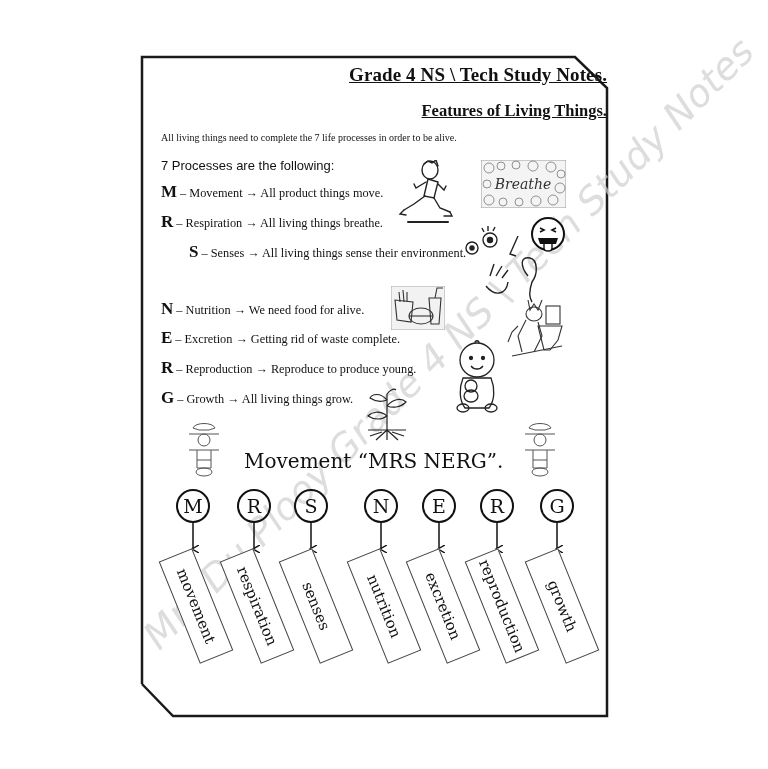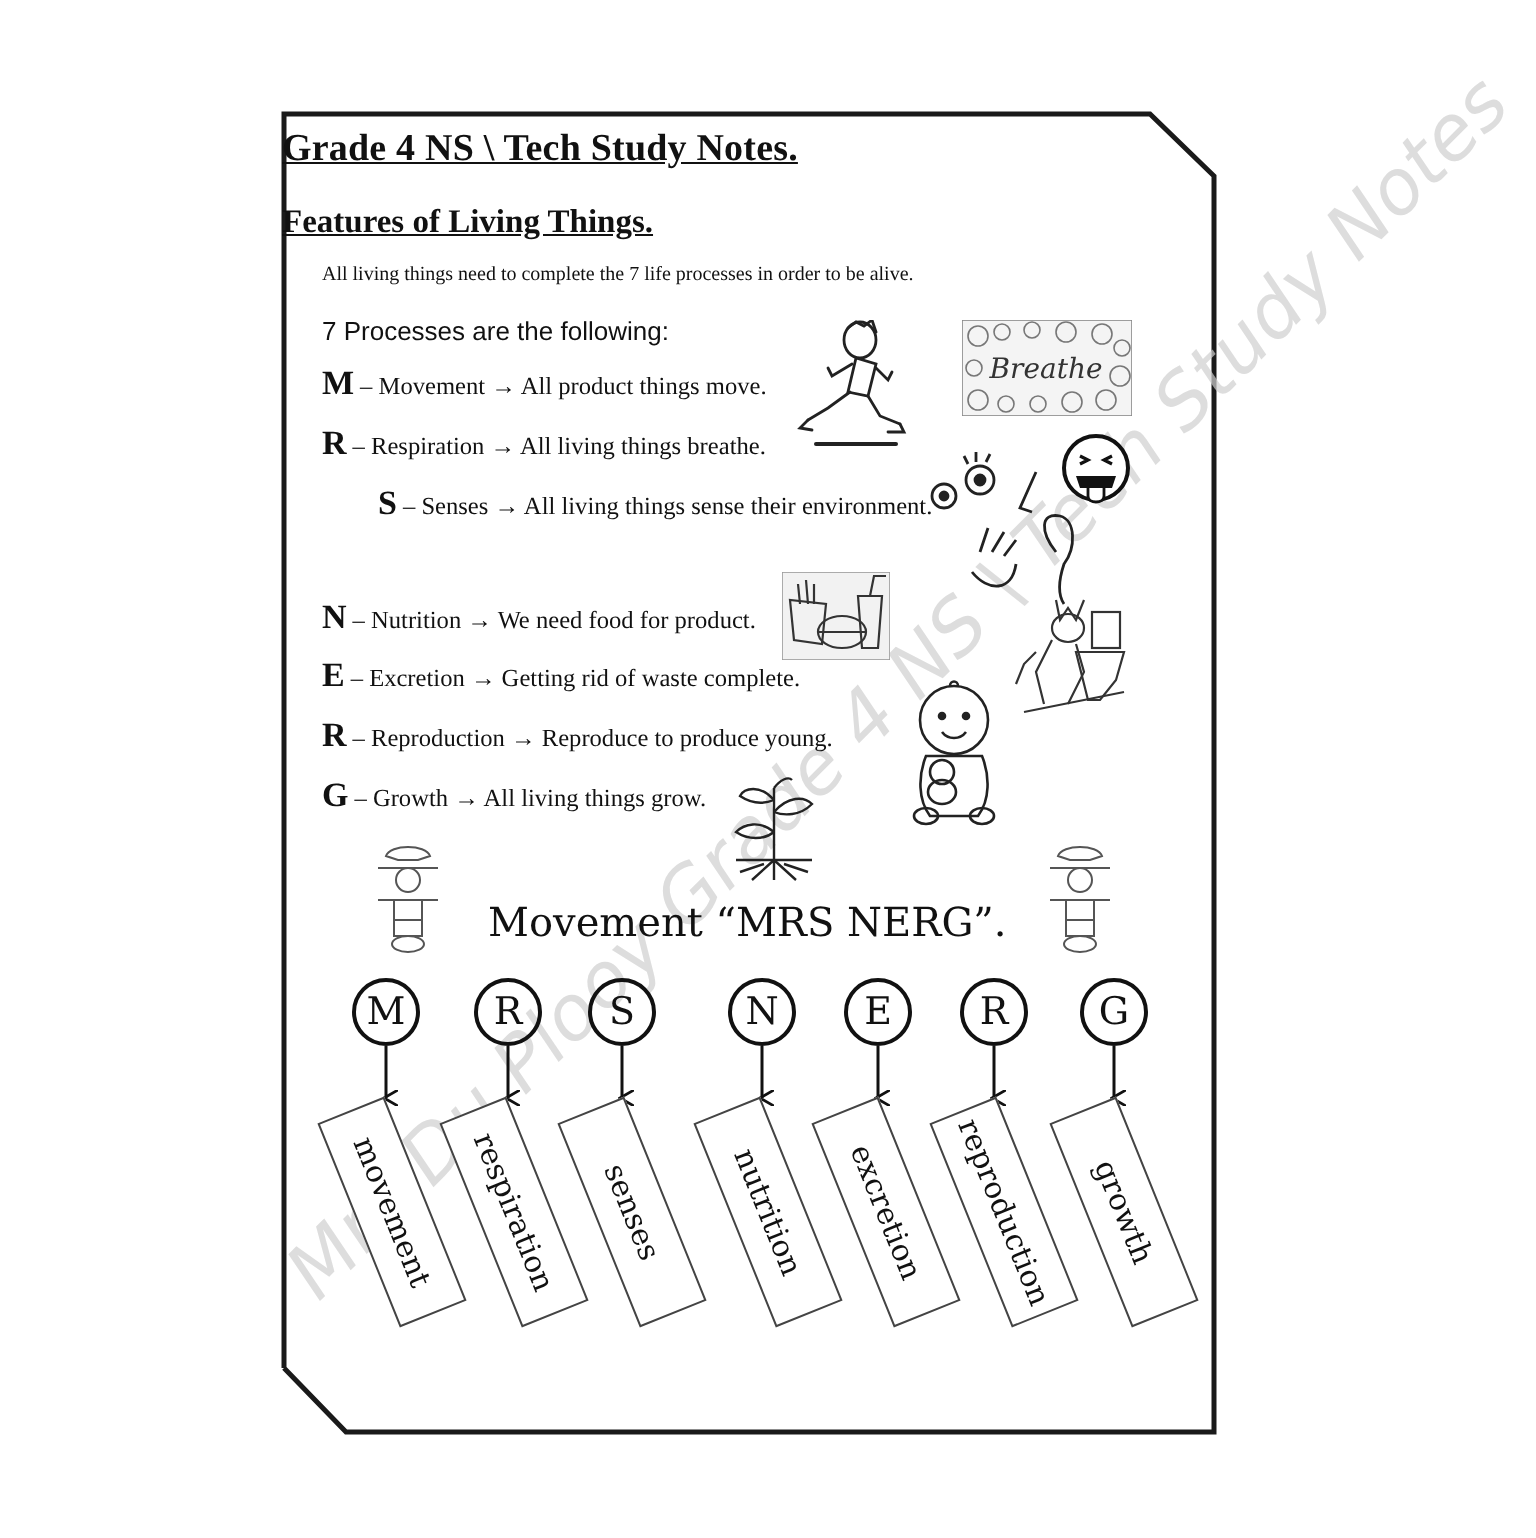--- a/index.html
+++ b/index.html
@@ -1,20 +1,20 @@
 <!DOCTYPE html>
 <html><head>
 <meta charset="utf-8">
 <style>
   html, body { margin:0; padding:0; }
   body { width:768px; height:769px; background:#ffffff; position:relative; overflow:hidden; font-family:"DejaVu Serif", serif; color:#111; }
   .frame { position:absolute; left:0; top:0; width:768px; height:769px; }
   .abs { position:absolute; }
-  .title { left:141px; top:64px; width:466px; text-align:left; font-family:"Liberation Serif", serif; font-weight:bold; font-size:19px; text-decoration:underline; letter-spacing:0.1px; }
-  .subtitle { left:141px; top:101px; width:466px; text-align:left; font-family:"Liberation Serif", serif; font-weight:bold; font-size:16.5px; text-decoration:underline; }
+  .title { left:141px; top:64px; width:466px; text-align:right; font-family:"Liberation Serif", serif; font-weight:bold; font-size:19px; text-decoration:underline; letter-spacing:0.1px; }
+  .subtitle { left:141px; top:101px; width:466px; text-align:right; font-family:"Liberation Serif", serif; font-weight:bold; font-size:16.5px; text-decoration:underline; }
   .intro { left:161px; top:132px; font-family:"Liberation Serif", serif; font-size:10px; white-space:nowrap; }
   .intro2 { left:161px; top:158px; font-family:Liberation Sans, sans-serif; font-size:13px; white-space:nowrap; }
   .proc { left:161px; font-family:"Liberation Serif", serif; font-size:12.3px; white-space:nowrap; }
   .proc .letter { font-size:17px; font-weight:bold; margin-right:3px; }
   .remember { left:244px; top:449px; font-family:"DejaVu Serif", serif; font-size:20px; white-space:nowrap; }
   .circle { width:30px; height:30px; border:2px solid #111; border-radius:50%; text-align:center; line-height:30px; font-family:"DejaVu Serif", serif; font-size:19px; box-sizing:content-box; }
   .box { width:34px; height:108px; border:1px solid #444; background:#fff; transform-origin:center center; transform:rotate(-22deg); }
   .box span { position:absolute; left:50%; top:50%; transform:translate(-50%,-50%) rotate(90deg); font-family:"DejaVu Serif", serif; font-size:15px; white-space:nowrap; }
   .watermark { font-family:"DejaVu Sans", sans-serif; font-style:italic; font-size:38px; color:#cfcfcf; white-space:nowrap; transform:rotate(-45deg); transform-origin:left center; opacity:0.7; }
   .pic { position:absolute; }
@@ -29,21 +29,21 @@
 <div class="abs watermark" style="left:150px; top:620px;">Mrs Du Plooy Grade 4 NS \ Tech Study Notes</div>
 
 <div class="abs title">Grade 4 NS \ Tech Study Notes.</div>
 <div class="abs subtitle">Features of Living Things.</div>
 <div class="abs intro">All living things need to complete the 7 life processes in order to be alive.</div>
 <div class="abs intro2">7 Processes are the following:</div>
 
 <div class="abs proc" style="top:182px;"><span class="letter">M</span><span>– Movement → All product things move.</span></div>
 <div class="abs proc" style="top:212px;"><span class="letter">R</span><span>– Respiration → All living things breathe.</span></div>
 <div class="abs proc" style="top:242px;margin-left:28px;"><span class="letter">S</span><span>– Senses → All living things sense their environment.</span></div>
-<div class="abs proc" style="top:299px;"><span class="letter">N</span><span>– Nutrition → We need food for product.</span></div>
+<div class="abs proc" style="top:299px;"><span class="letter">N</span><span>– Nutrition → We need food for alive.</span></div>
 <div class="abs proc" style="top:328px;"><span class="letter">E</span><span>– Excretion → Getting rid of waste complete.</span></div>
 <div class="abs proc" style="top:358px;"><span class="letter">R</span><span>– Reproduction → Reproduce to produce young.</span></div>
 <div class="abs proc" style="top:388px;"><span class="letter">G</span><span>– Growth → All living things grow.</span></div>
 
 <svg class="pic" style="left:398px; top:160px;" width="56" height="66" viewBox="0 0 56 66">
   <g fill="none" stroke="#222" stroke-width="1.4" stroke-linecap="round">
     <ellipse cx="32" cy="10" rx="8" ry="9"></ellipse>
     <path d="M26 4 L30 1 L34 3 L38 0 L40 6"></path>
     <path d="M30 19 L26 36 L36 38 L40 22 Z"></path>
     <path d="M28 22 L18 28 L16 24"></path>

